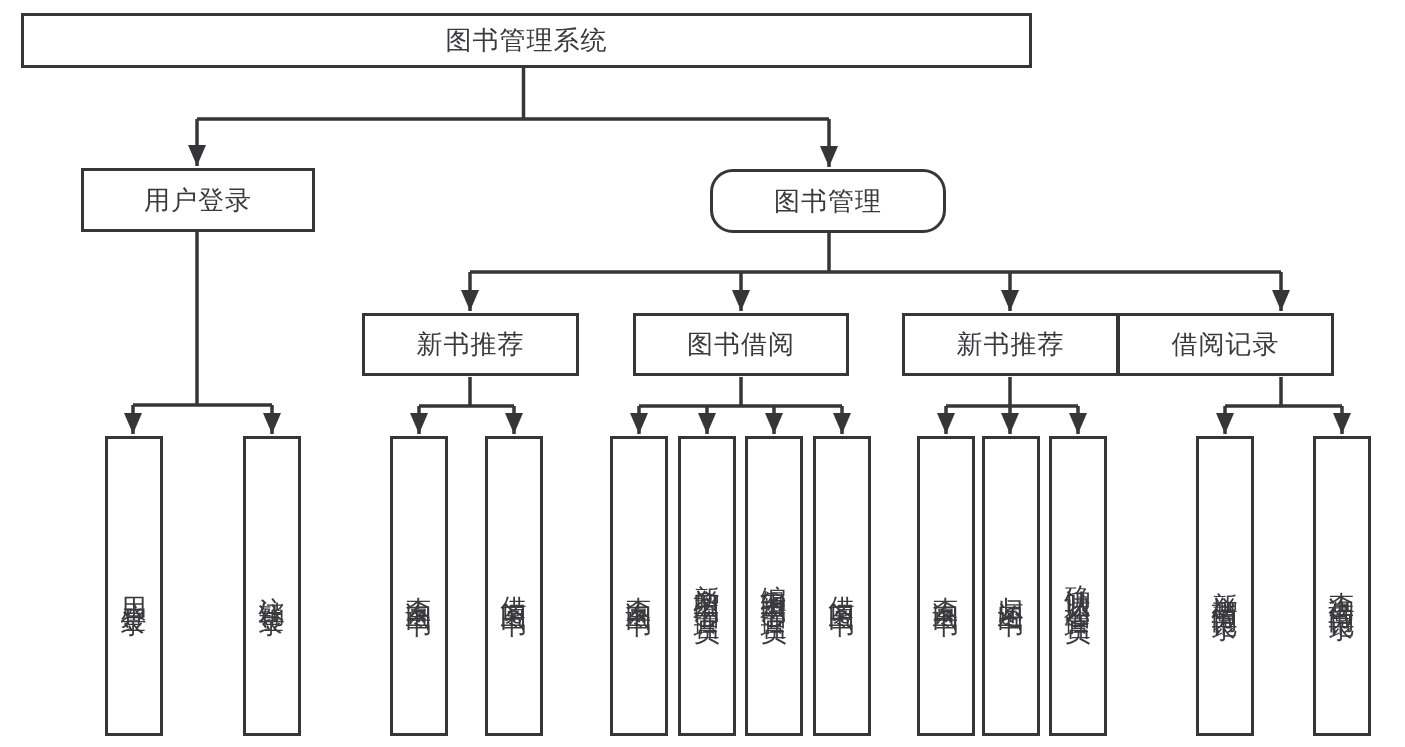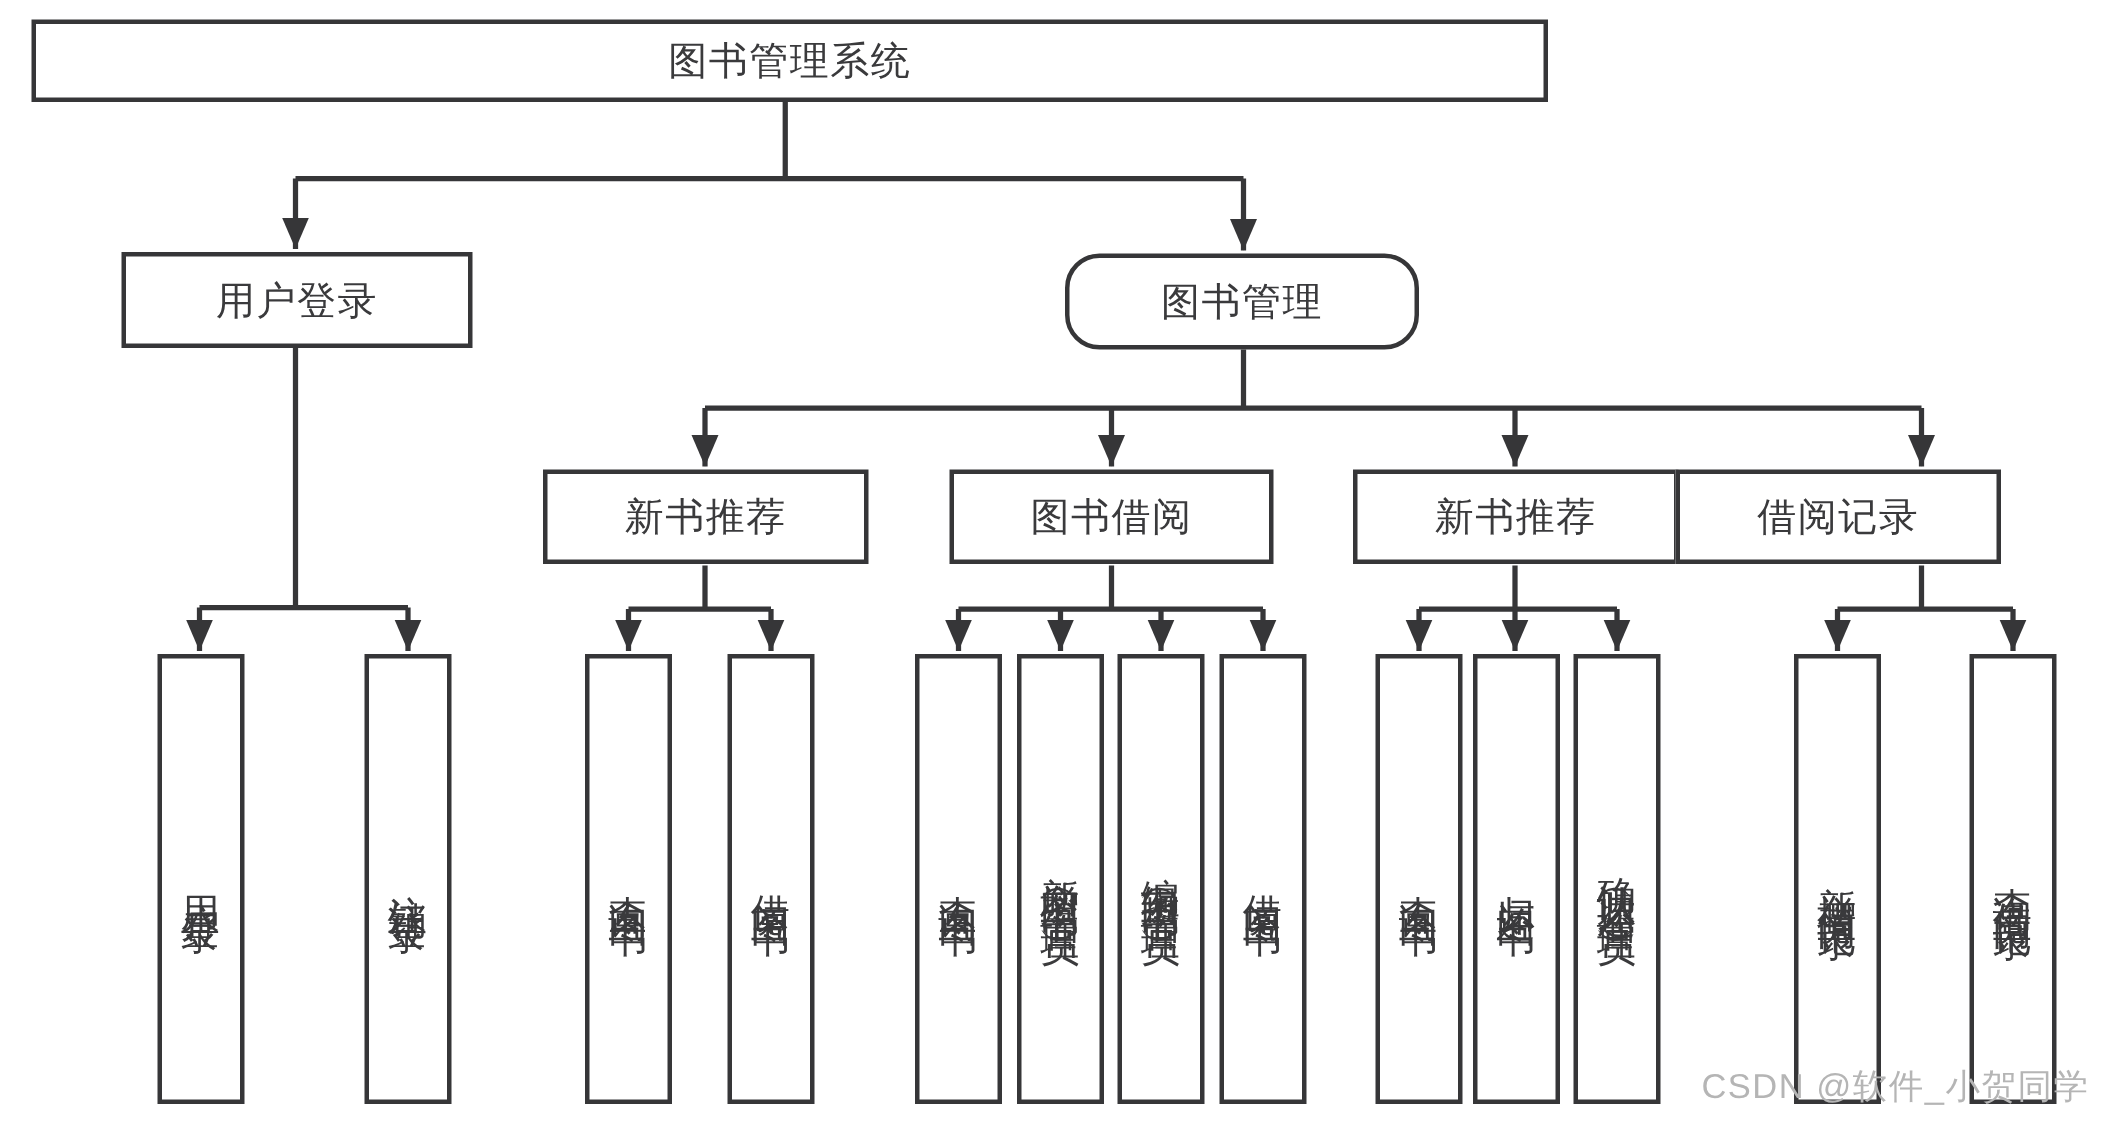--- a/index.html
+++ b/index.html
@@ -102,14 +102,13 @@
   <div class="box leaf" style="left:745px;">编辑图书（管理员）</div>
   <div class="box leaf" style="left:813px;">借阅图书</div>
 
   <div class="box leaf" style="left:917px;">查询图书</div>
   <div class="box leaf" style="left:982px;">归还图书</div>
   <div class="box leaf" style="left:1049px;">确认归还（管理员）</div>
 
   <div class="box leaf" style="left:1196px;">新增借阅记录</div>
   <div class="box leaf" style="left:1313px;">查询借阅记录</div>
 
-  <div id="watermark">CSDN @软件_小贺同学</div>
 </div>
 
 </body></html>

